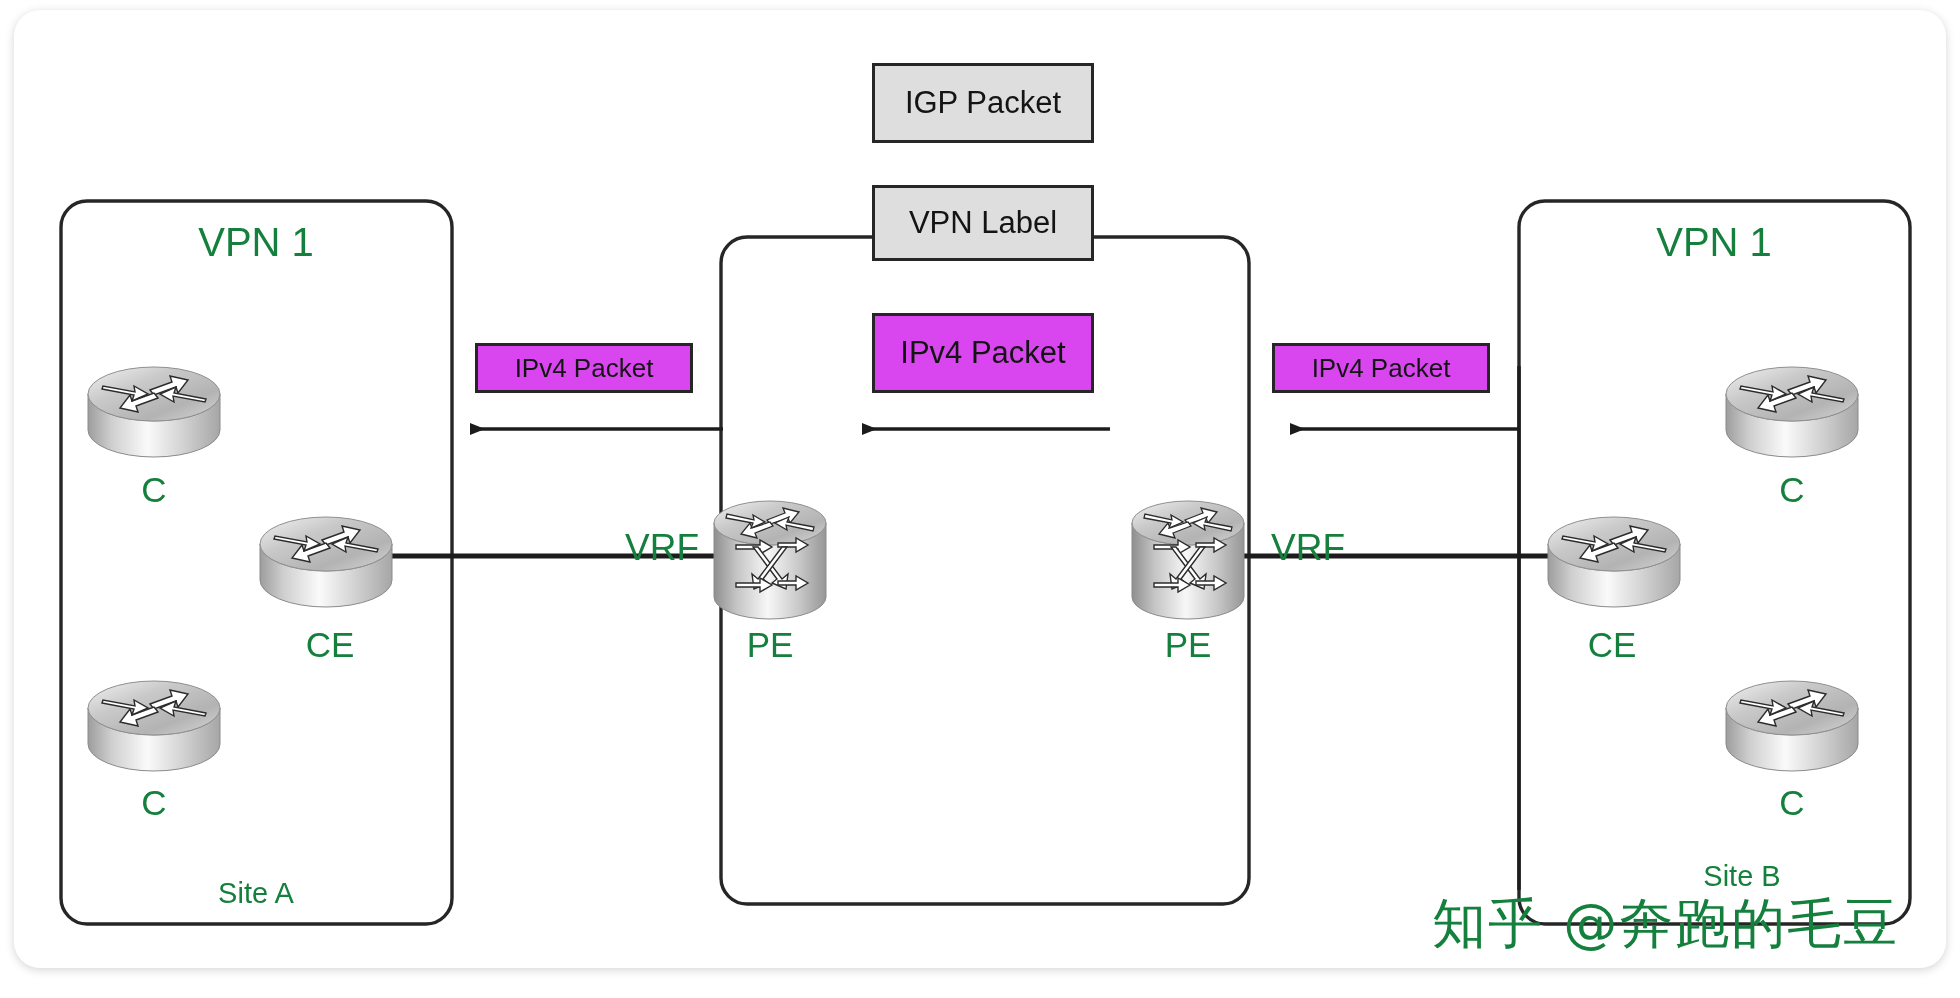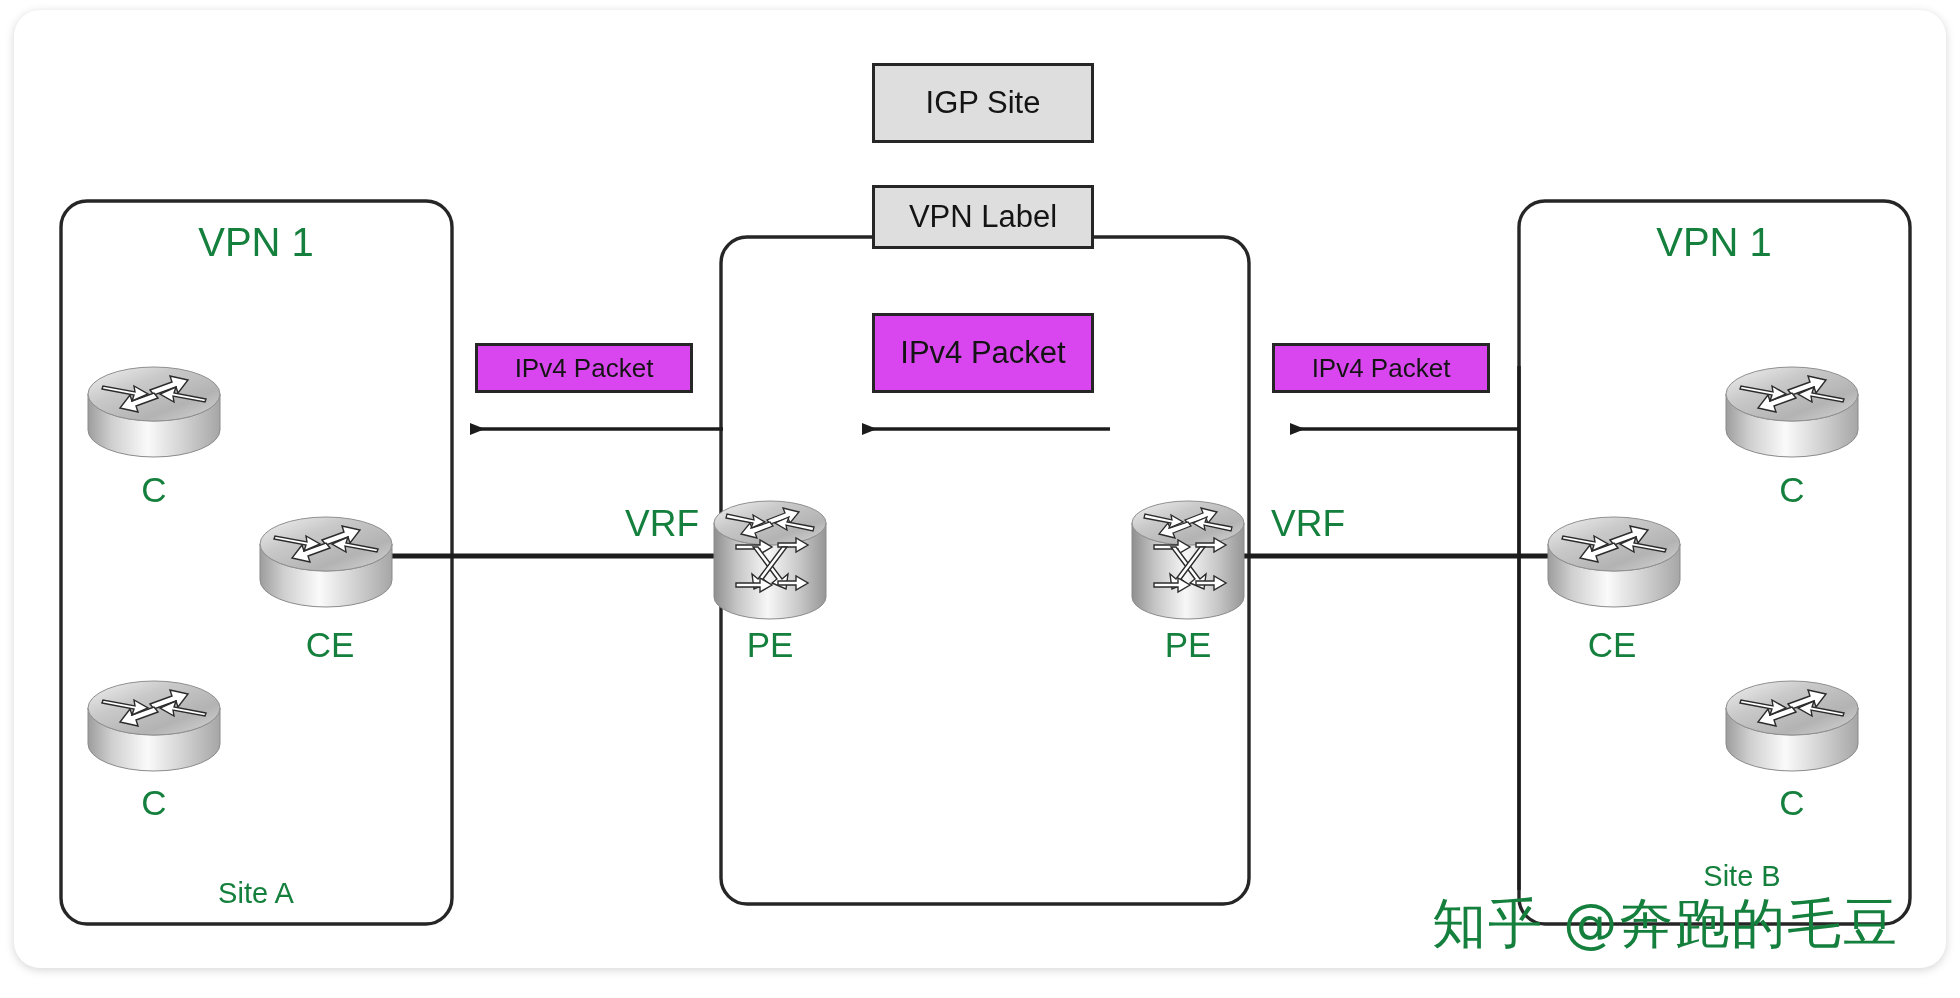--- a/index.html
+++ b/index.html
@@ -40,21 +40,21 @@
     color: #15803d;
     white-space: nowrap;
     line-height: 1;
   }
   .lbl.ctr { transform: translateX(-50%); }
 
   .vpn-title { font-size: 40px; }
   .site-title { font-size: 29px; }
   .mpls-title { font-size: 41px; }
   .node-label { font-size: 35px; }
-  .vrf-label  { font-size: 37px; }
+  .vrf-label  { font-size: 37px; margin-top: 24px; }
 
   
   .pktbox {
     position: absolute;
     box-sizing: border-box;
     border: 3px solid #262626;
     background: #d946ef;
     display: flex;
     align-items: center;
     justify-content: center;
@@ -193,24 +193,24 @@
       </g>
     <g transform="translate(1614,550)">
         <use href="#routerIcon"></use>
       </g>
     <g transform="translate(1792,714)">
         <use href="#routerIcon"></use>
       </g>
   </svg>
 
   <div class="pktbox shaded big" style="left:872px; top:63px; width:222px; height:80px;">
-    <span>IGP Site</span>
-  </div>
-
-  <div class="pktbox shaded big" style="left:872px; top:185px; width:222px; height:64px;">
+    <span>IGP Packet</span>
+  </div>
+
+  <div class="pktbox shaded big" style="left:872px; top:185px; width:222px; height:76px;">
     <span>VPN Label</span>
   </div>
 
   <div class="pktbox big" style="left:872px; top:313px; width:222px; height:80px;">
     <span>IPv4 Packet</span>
   </div>
 
   <div class="pktbox small" style="left:475px; top:343px; width:218px; height:50px;">
     <span>IPv4 Packet</span>
   </div>

